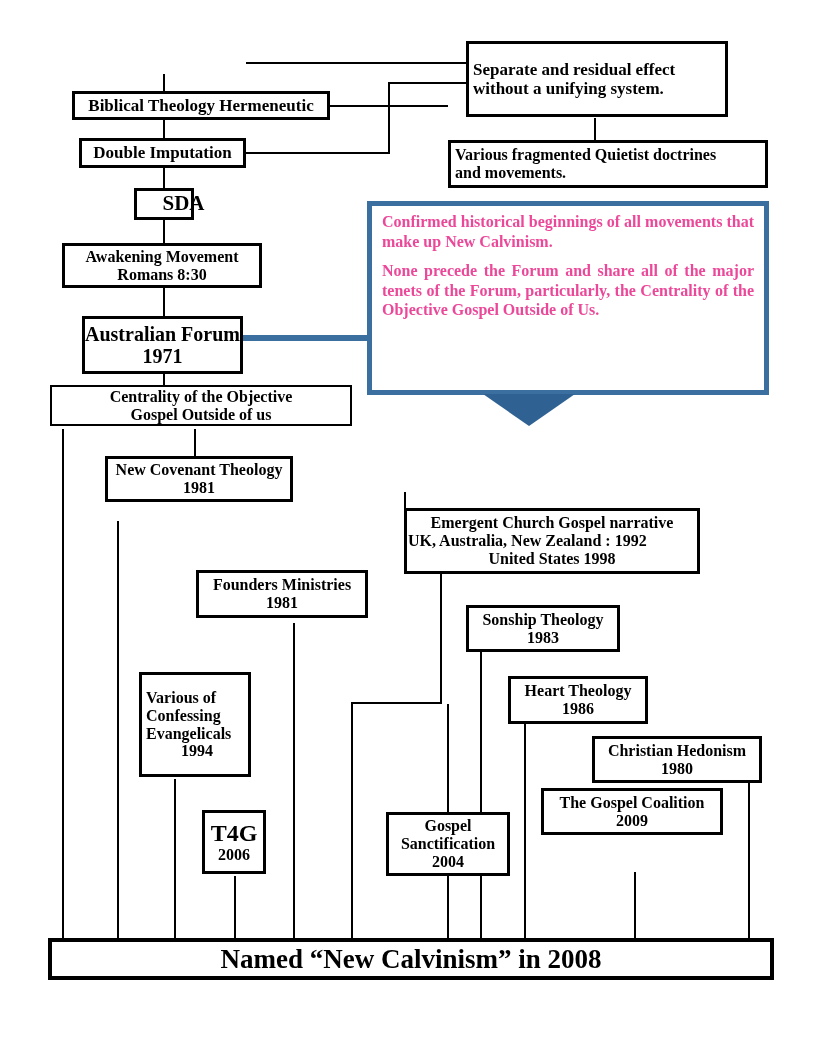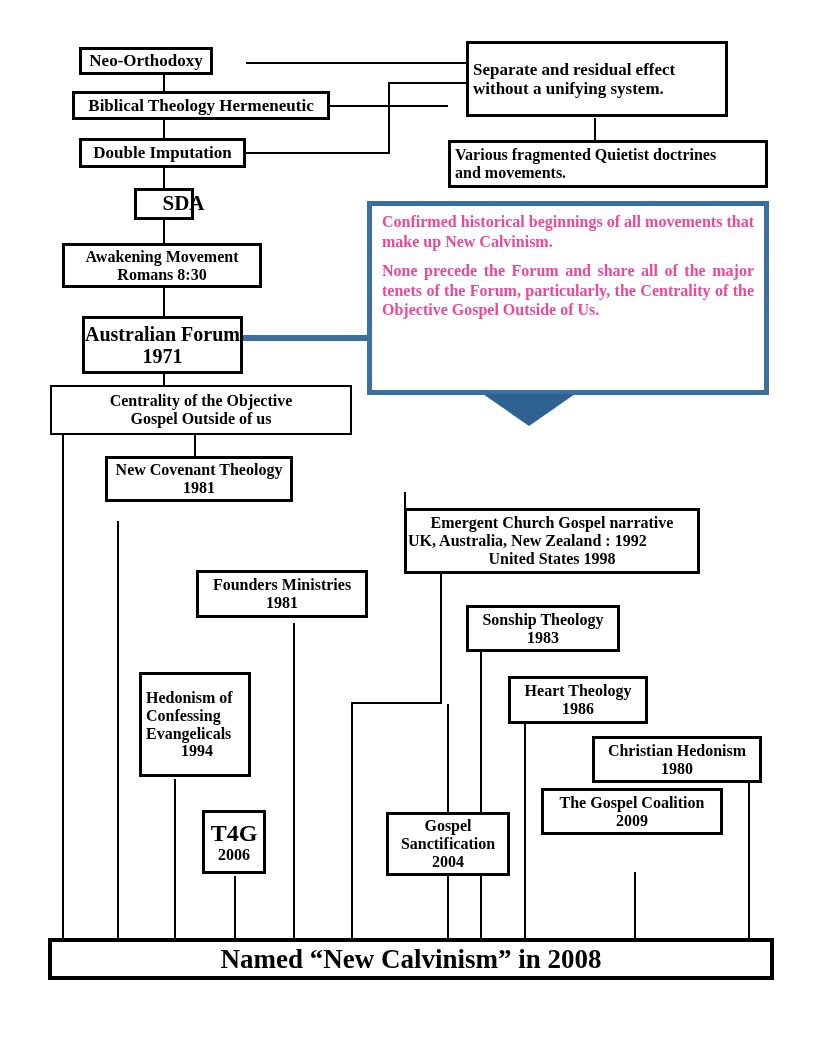--- a/index.html
+++ b/index.html
@@ -121,23 +121,20 @@
   <div class="ln lnv" style="left:480px;top:652px;height:288px;"></div>
 
   <div class="ln lnv" style="left:524px;top:724px;height:216px;"></div>
 
   <div class="ln lnv" style="left:447px;top:704px;height:236px;"></div>
 
   <div class="ln lnv" style="left:748px;top:782px;height:158px;"></div>
 
   <div class="ln lnv" style="left:634px;top:872px;height:68px;"></div>
 
-  <div class="node" style="left:79px;top:47px;width:134px;height:28px;font-size:17px;">
-    <span class="ln1">Neo-Orthodoxy</span>
-  </div>
 
   <div class="node" style="left:72px;top:91px;width:258px;height:29px;font-size:17px;">
     <span class="ln1">Biblical Theology Hermeneutic</span>
   </div>
 
   <div class="node" style="left:79px;top:138px;width:167px;height:30px;font-size:17px;">
     <span class="ln1">Double Imputation</span>
   </div>
 
   <div class="node" style="left:134px;top:188px;width:60px;height:32px;font-size:21px;padding-left:39px;">
@@ -147,37 +144,37 @@
   <div class="node" style="left:62px;top:243px;width:200px;height:45px;font-size:16px;">
     <span class="ln1">Awakening Movement</span>
     <span class="ln2">Romans 8:30</span>
   </div>
 
   <div class="node" style="left:82px;top:316px;width:161px;height:58px;font-size:20px;">
     <span class="ln1">Australian  Forum</span>
     <span class="ln2">1971</span>
   </div>
 
-  <div class="node thin" style="left:50px;top:385px;width:302px;height:50px;font-size:16px;">
+  <div class="node thin" style="left:50px;top:385px;width:302px;height:41px;font-size:16px;">
     <span class="ln1">Centrality of the Objective</span>
     <span class="ln2">Gospel Outside of us</span>
   </div>
 
   <div class="node" style="left:105px;top:456px;width:188px;height:46px;font-size:16px;">
     <span class="ln1">New Covenant Theology</span>
     <span class="ln2">1981</span>
   </div>
 
   <div class="node" style="left:196px;top:570px;width:172px;height:48px;font-size:16px;">
     <span class="ln1">Founders Ministries</span>
     <span class="ln2">1981</span>
   </div>
 
   <div class="node lefttext" style="left:139px;top:672px;width:112px;height:105px;font-size:16px;">
-    <span class="ln1">Hedonism of</span>
+    <span class="ln1">Various of</span>
     <span class="ln2">Confessing</span>
     <span class="ln3">Evangelicals</span>
     <span class="ln4" style="width:100%;text-align:center;">1994</span>
   </div>
 
   <div class="node" style="left:202px;top:810px;width:64px;height:64px;font-size:16px;">
     <span class="ln1" style="font-size:24px;">T4G</span>
     <span class="ln2">2006</span>
   </div>
 

